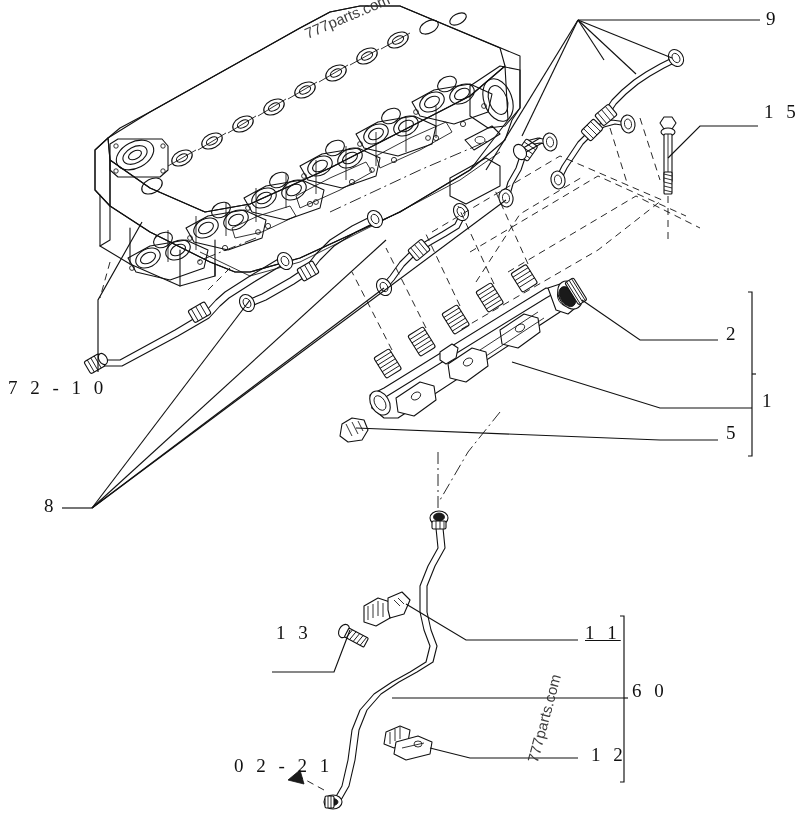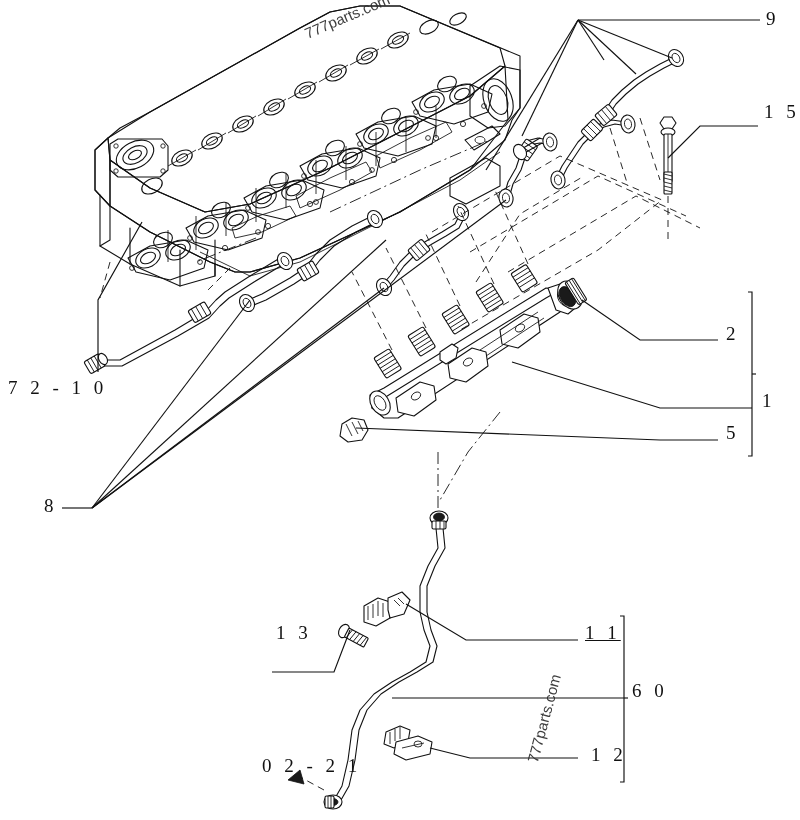--- a/index.html
+++ b/index.html
@@ -463,18 +463,18 @@
   <div class="lbl" style="left:764px;top:101px;">1 5</div>
   <div class="lbl" style="left:726px;top:323px;">2</div>
   <div class="lbl" style="left:762px;top:390px;">1</div>
   <div class="lbl" style="left:726px;top:422px;">5</div>
   <div class="lbl" style="left:8px;top:377px;">7 2 - 1 0</div>
   <div class="lbl" style="left:44px;top:495px;">8</div>
   <div class="lbl" style="left:585px;top:622px;text-decoration:underline;">1 1</div>
   <div class="lbl" style="left:632px;top:680px;">6 0</div>
   <div class="lbl" style="left:591px;top:744px;">1 2</div>
   <div class="lbl" style="left:276px;top:622px;">1 3</div>
-  <div class="lbl" style="left:262px;top:755px;">0 2 - 2 1</div>
+  <div class="lbl" style="left:234px;top:755px;">0 2 - 2 1</div>
 
   <div class="wm wm1">777parts.com</div>
   <div class="wm wm2">777parts.com</div>
 
 </div>
 
 </body></html>

